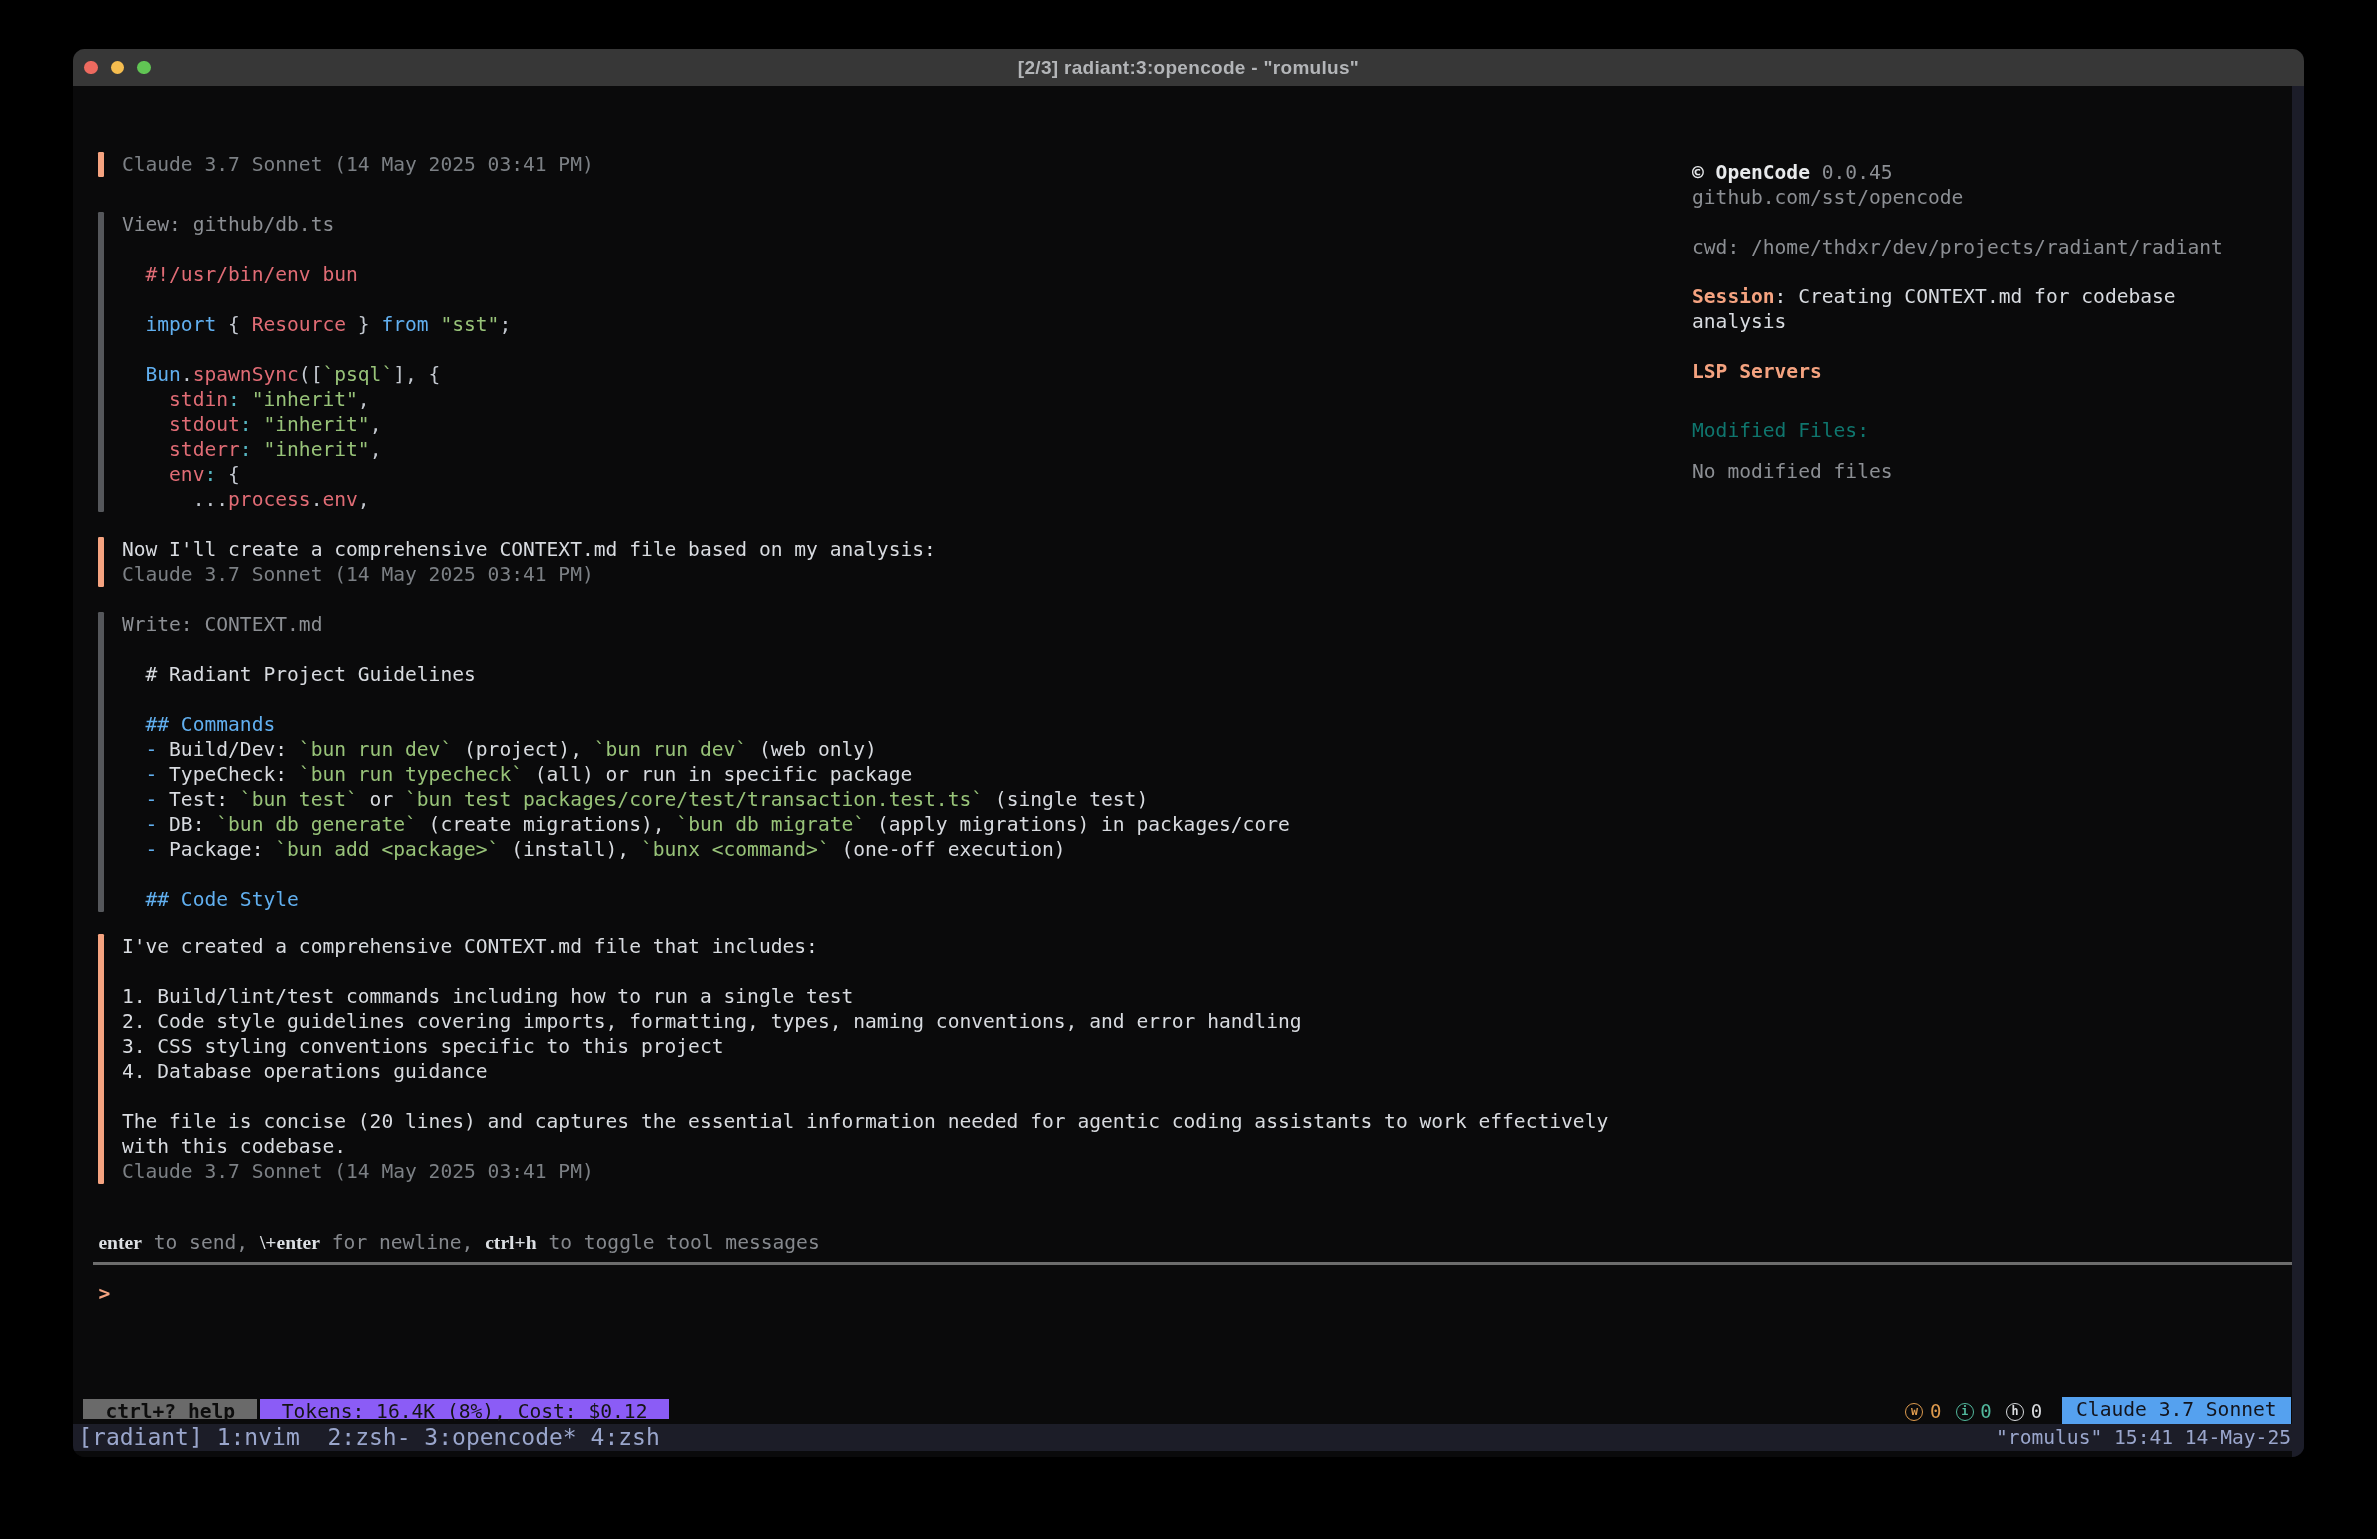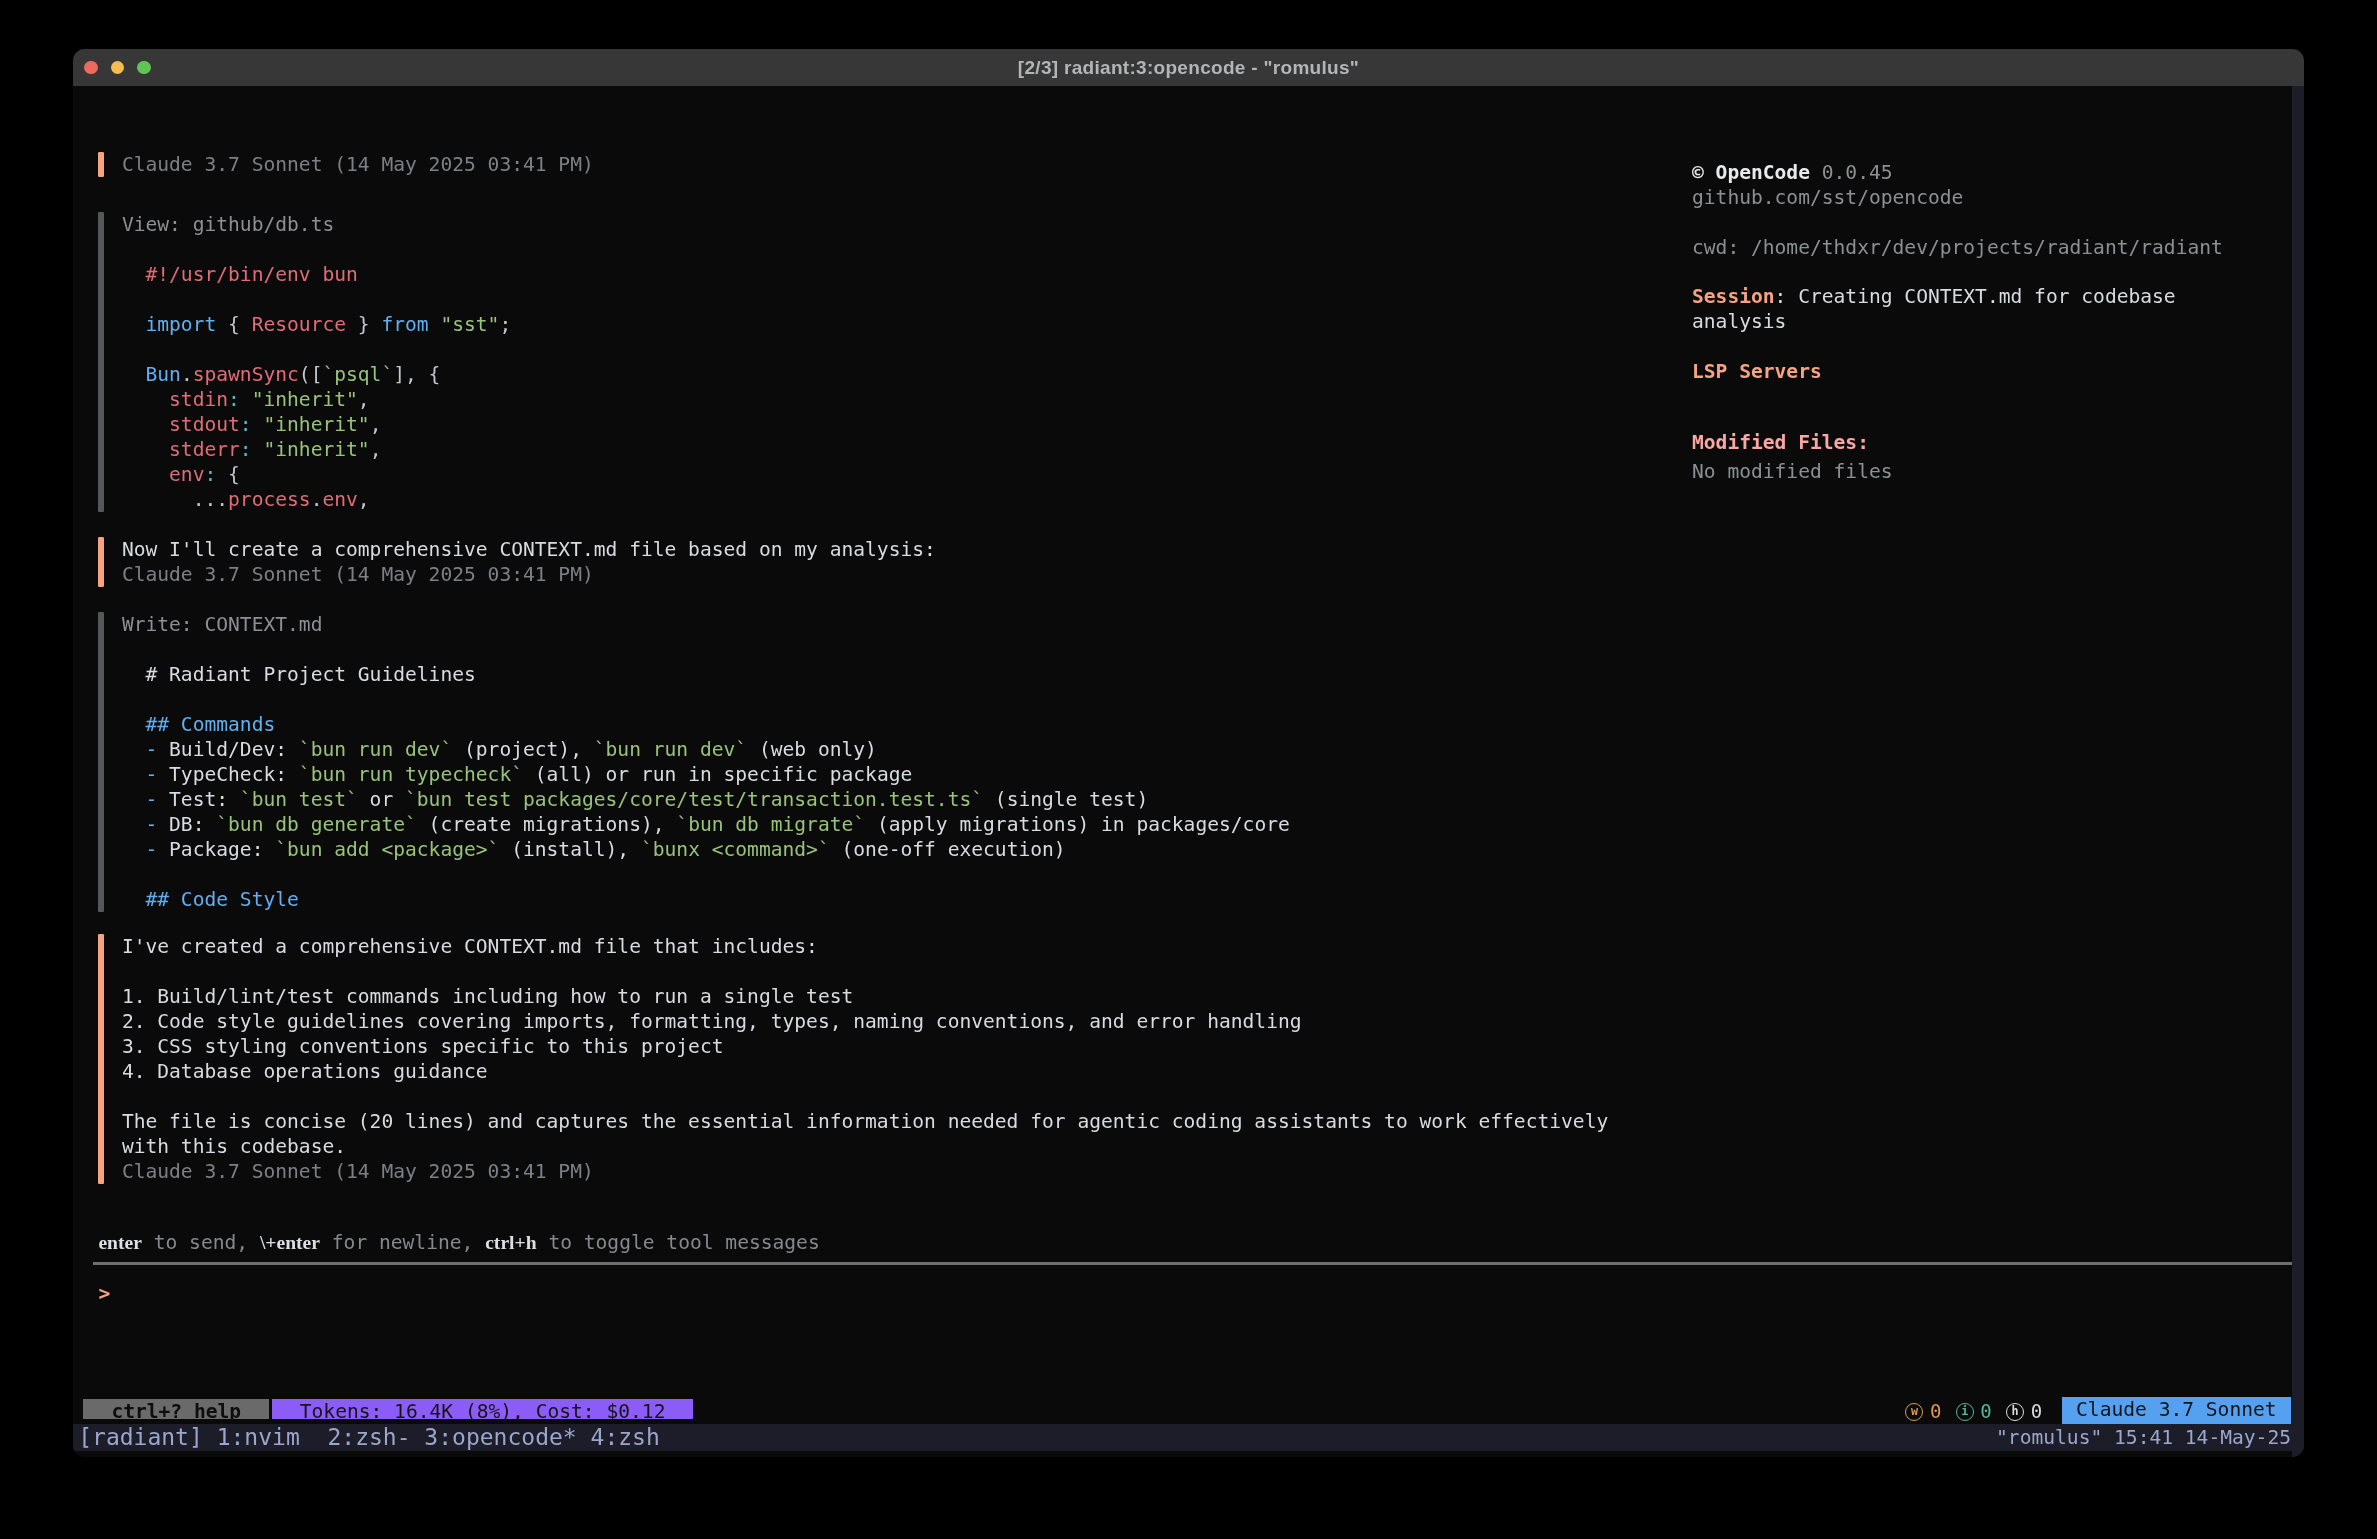--- a/index.html
+++ b/index.html
@@ -51,21 +51,21 @@
   .hint { position:absolute; left:25.4px; top:1144px; font-size:19.6px; line-height:25px; white-space:pre; }
   .hint .h-strong { color:#dcdfe3; font-weight:bold;font-family:Liberation Serif, serif; }
   .hint .h-dim { color:#85888d; }
   .divider { position:absolute; left:19.6px; top:1176px; width:2200px; height:2.6px; background:#6d6d6d; }
   .prompt-row { position:absolute; left:25.4px; top:1195px; width:2179px; height:25px; font-size:19.6px; line-height:25px; }
   .prompt-char { color:#f5a380; font-weight:bold; }
 
   
   .status-row { position:absolute; left:0; top:1313px; width:100%; height:25px; }
   .chips { position:absolute; left:10.4px; top:0; display:flex; gap:2.6px; }
-  .chip { height:20px; font-size:19.6px; line-height:25px; padding:0 28px; white-space:pre; }
+  .chip { height:20px; font-size:19.6px; line-height:25px; padding:0 22px; white-space:pre; }
   .chip.help { background:#6a6a6a; color:#0d0d0d; font-weight:bold; }
   .chip.tokens { background:#8b5cf6; color:#141414; }
   .status-right { position:absolute; right:13px; top:0; height:25px; display:flex; align-items:center; gap:19.6px; }
   .diags { display:flex; align-items:center; gap:14.4px; }
   .diag { display:flex; align-items:center; gap:6.5px; }
   .diag .circ {
     width:18px; height:18px; border-radius:50%; border:1.6px solid currentColor;
     display:flex; align-items:center; justify-content:center;
     font-size:11.7px; font-weight:bold; line-height:1;
   }
@@ -86,21 +86,21 @@
   .sb, .sb span { word-spacing:normal; }
   .sb-brand { top:74px; }
   .sb-brand .brand { color:#e8eaec; font-weight:bold; }
   .sb-brand .ver { color:#8c8f94; }
   .sb-repo { top:99px; color:#8c8f94; }
   .sb-cwd { top:149px; color:#8c8f94; white-space:pre; }
   .sb-session { top:198px; }
   .sb-session .lab { color:#f5a380; font-weight:bold; }
   .sb-session .val { color:#d8dbe0; }
   .sb-lsp { top:273px; color:#f5a380; font-weight:bold; }
-  .sb-mod { top:344px; color:#fca5a5; font-weight:bold; }
+  .sb-mod { top:332px; color:#0f766e; font-weight:normal; }
   .sb-mod-empty { top:373px; color:#8c8f94; }
 </style>
 </head>
 <body>
 
 <div class="window">
 
   <div class="titlebar">
     <div class="lights">
       <div class="light red"></div>

